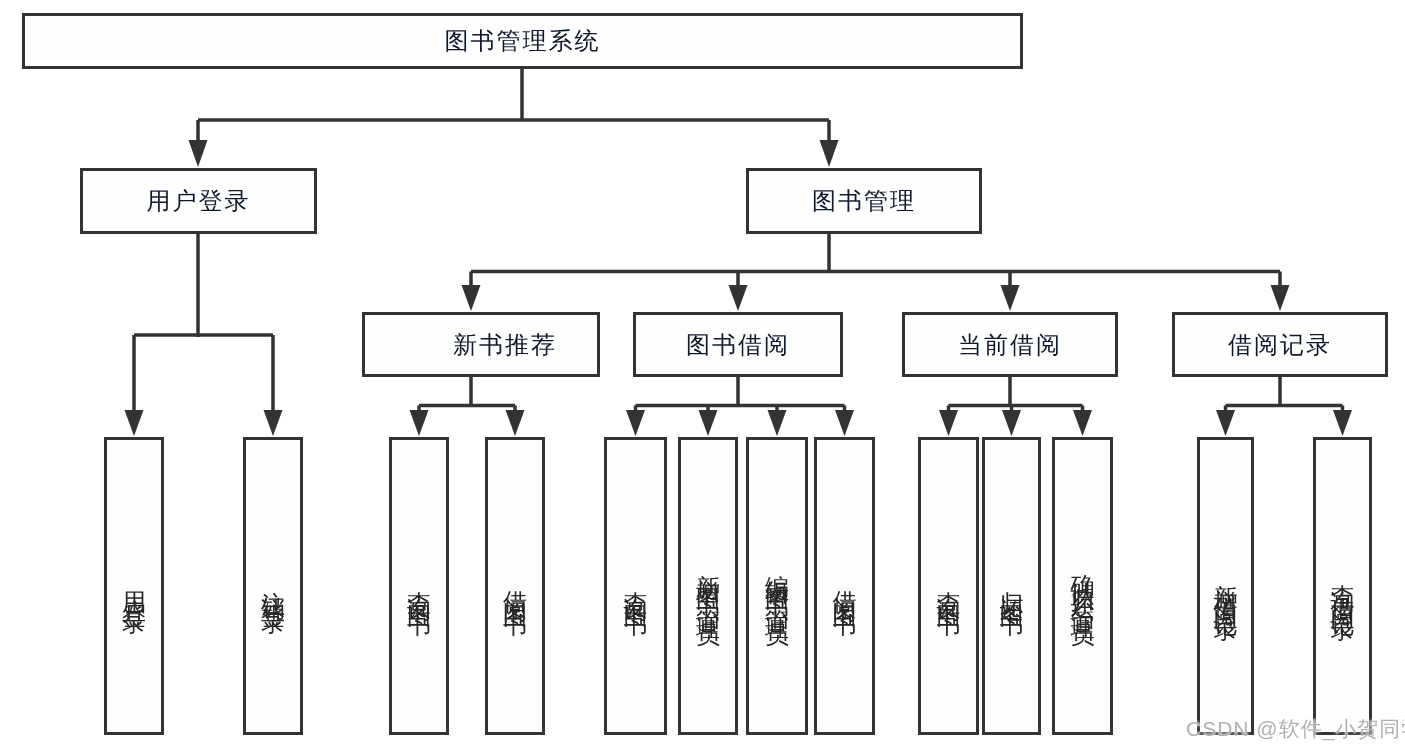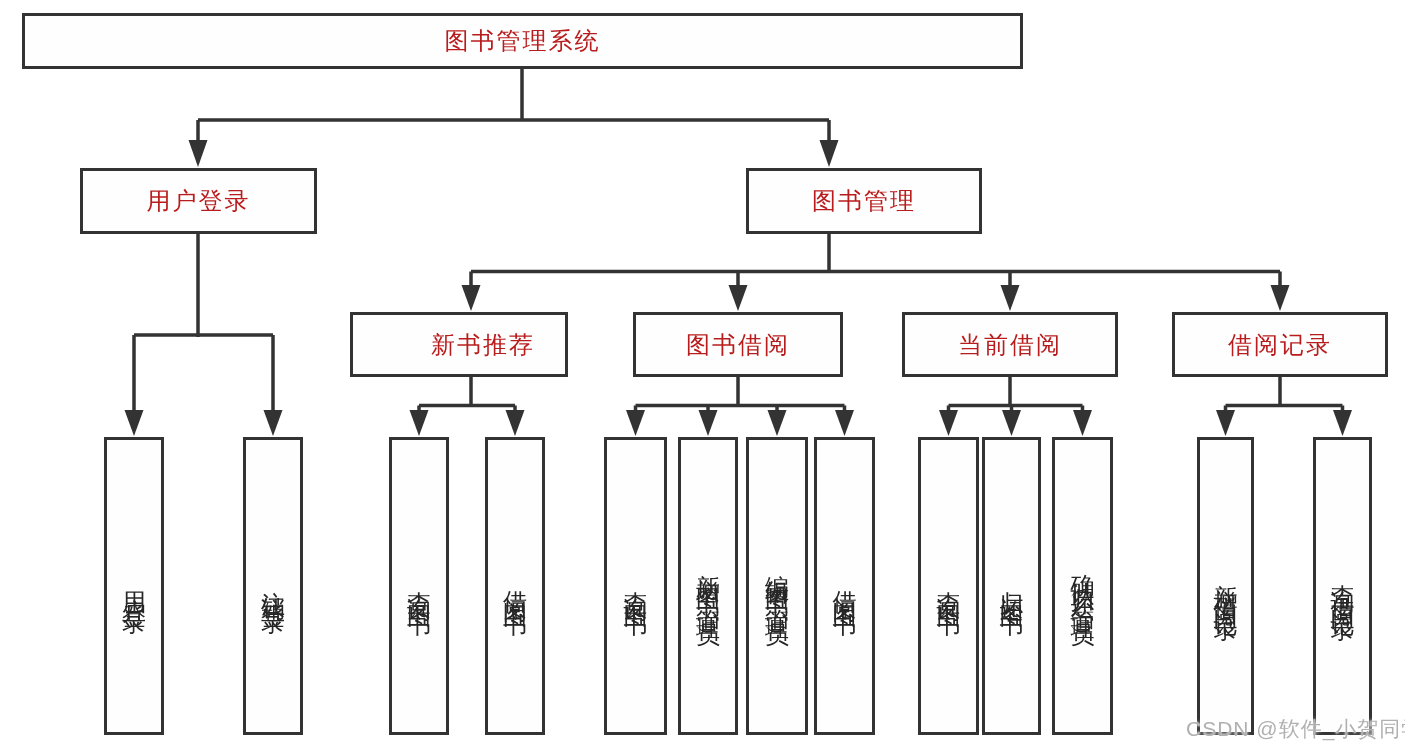--- a/index.html
+++ b/index.html
@@ -33,21 +33,21 @@
     box-sizing: border-box;
     border: 3px solid #333333;
     background: #fefefe;
     display: flex;
     align-items: center;
     justify-content: center;
   }
   .node span {
     font-size: 24px;
     letter-spacing: 2px;
-    color: #b91c1c;
+    color: #0f172a;
     white-space: nowrap;
   }
   .leaf span {
     writing-mode: vertical-rl;
     text-orientation: mixed;
     font-size: 24px;
     letter-spacing: 7px;
     color: #262626;
   }
   .watermark {
@@ -121,21 +121,21 @@
     <span>图书管理系统</span>
   </div>
 
   <div class="node" style="left:80px; top:168px; width:237px; height:66px;">
     <span>用户登录</span>
   </div>
   <div class="node" style="left:711px; top:168px; width:236px; height:66px;margin-left:35px;">
     <span>图书管理</span>
   </div>
 
-  <div class="node" style="left:350px; top:312px; width:218px; height:65px;padding-left:48px;">
+  <div class="node" style="left:362px; top:312px; width:238px; height:65px;padding-left:48px;">
     <span>新书推荐</span>
   </div>
   <div class="node" style="left:902px; top:312px; width:216px; height:65px;">
     <span>当前借阅</span>
   </div>
   <div class="node" style="left:633px; top:312px; width:210px; height:65px;">
     <span>图书借阅</span>
   </div>
   <div class="node" style="left:1172px; top:312px; width:216px; height:65px;">
     <span>借阅记录</span>

